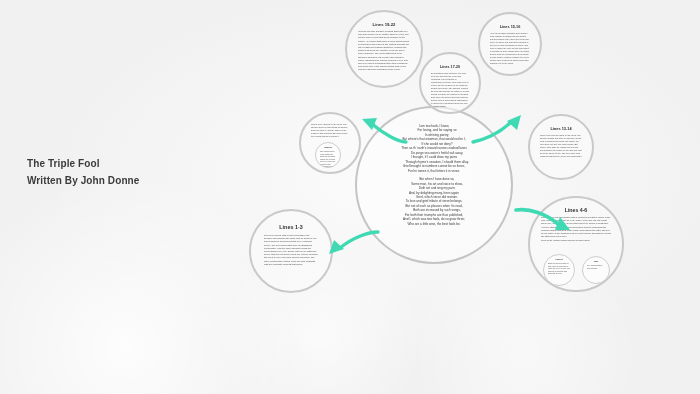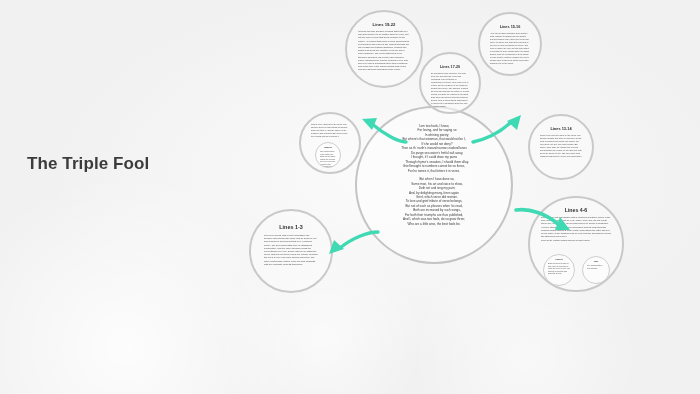--- a/index.html
+++ b/index.html
@@ -15,21 +15,21 @@
       radial-gradient(circle at 18% 88%, rgba(255,255,255,.85) 0%, rgba(255,255,255,0) 26%),
       radial-gradient(circle at 46% 86%, rgba(255,255,255,.65) 0%, rgba(255,255,255,0) 20%),
       radial-gradient(circle at 75% 90%, rgba(255,255,255,.55) 0%, rgba(255,255,255,0) 18%),
       radial-gradient(ellipse at 55% 45%, #fbfbfb 0%, #f1f1f1 62%);
   }
 
   
   .title-block{
     position:absolute;left:27px;top:155px;
     color:#3b3b3b;
-    font-size:17px;line-height:17px;
+    font-size:10px;line-height:17px;
     font-weight:700;
     letter-spacing:.1px;
     white-space:nowrap;
   }
 
   
   .bubble{
     position:absolute;
     border-radius:50%;
     border:2px solid #c9c9c9;
@@ -95,20 +95,21 @@
   
   .arrow{position:absolute;pointer-events:none;}
 </style>
 </head>
 <body>
 
 <div id="canvas">
 
   <div class="title-block">
     <div>The Triple Fool</div>
+    <div>Written By John Donne</div>
   </div>
 
   <div class="bubble center" style="left:355px;top:106px;width:158px;height:158px;">
     <div class="bubble-inner" style="padding:16px 20px 0 20px;">
       <div class="poem">
         <div class="st">
           <div>I am two fools, I know,</div>
           <div class="ind">For loving, and for saying so</div>
           <div class="ind">In whining poetry;</div>
           <div>But where's that wiseman, that would not be I,</div>

